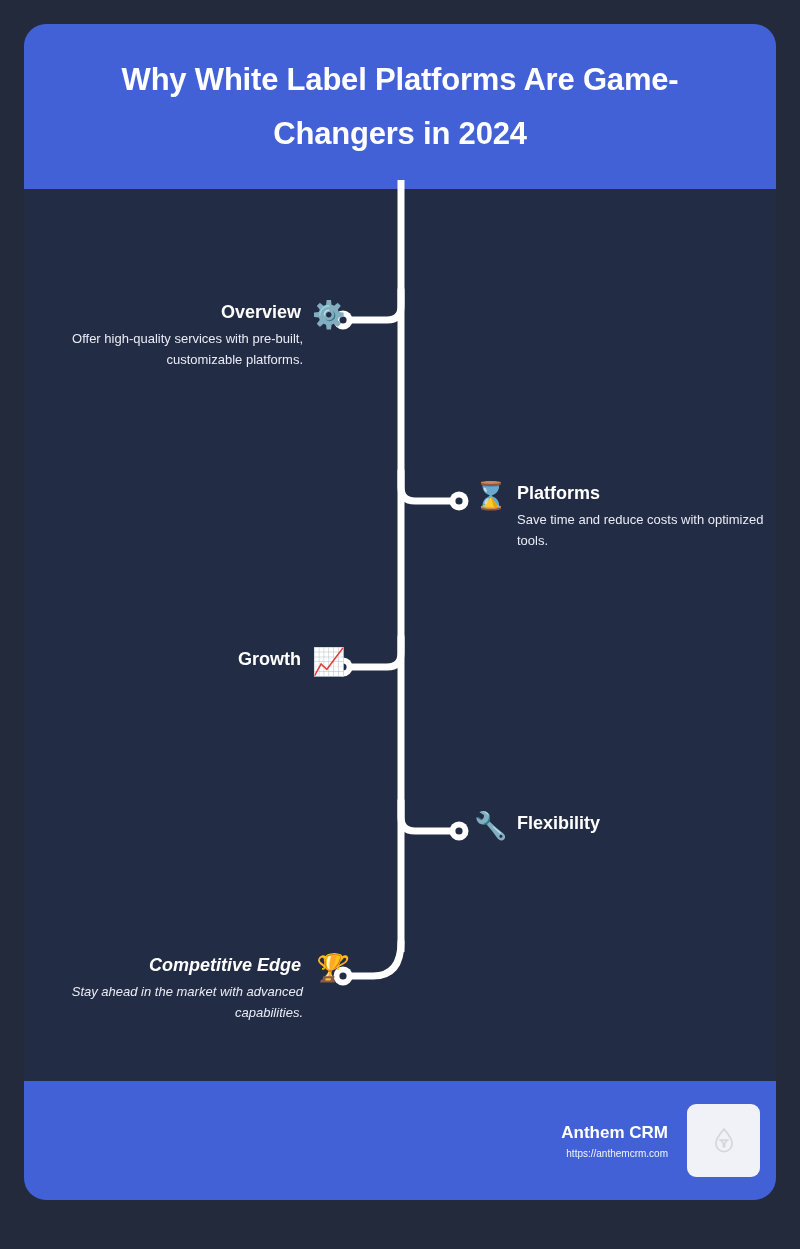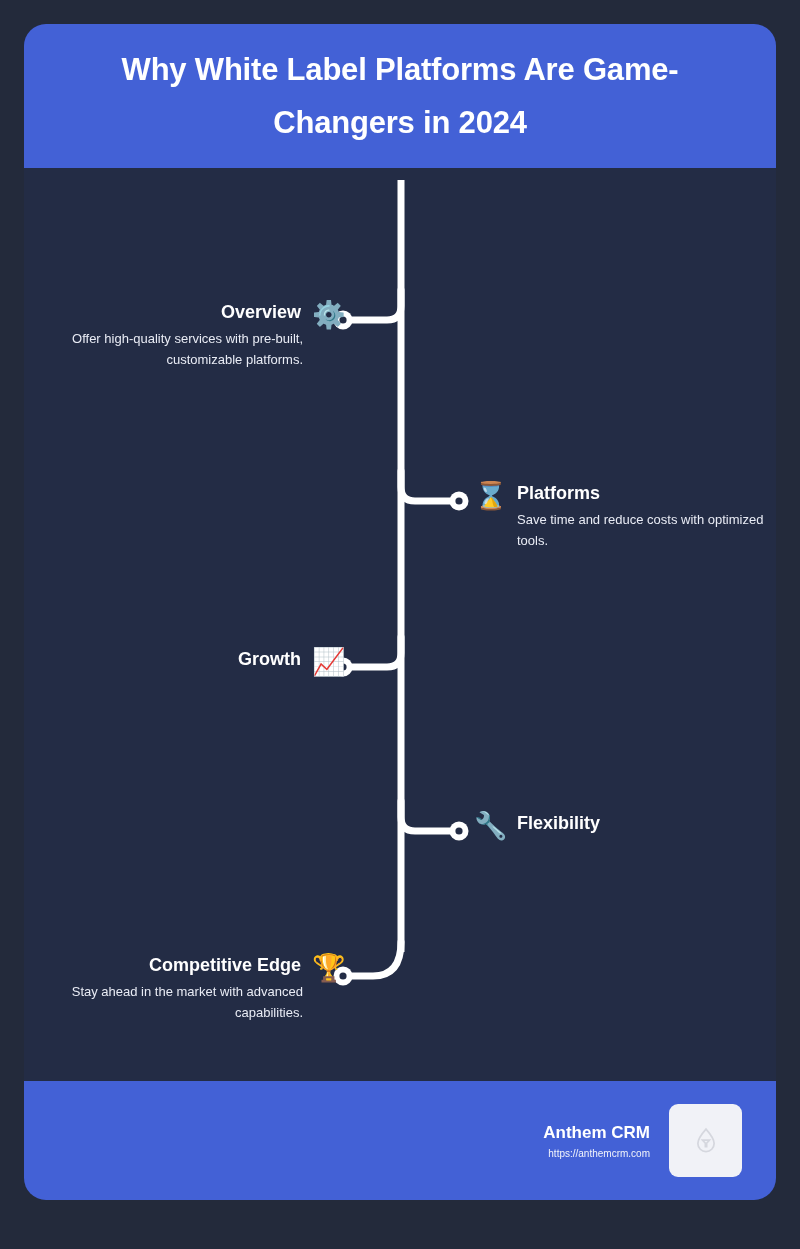--- a/index.html
+++ b/index.html
@@ -31,21 +31,21 @@
     background: #232c45;
     overflow: hidden;
   }
 
   
   .card-header {
     position: absolute;
     left: 0;
     top: 0;
     width: 752px;
-    height: 144px;
+    height: 165px;
     background: #4361d6;
     display: flex;
     align-items: center;
     justify-content: center;
     padding: 0 34px;
   }
   .card-title {
     color: #ffffff;
     font-size: 31px;
     font-weight: bold;
@@ -58,21 +58,21 @@
   .card-footer {
     position: absolute;
     left: 0;
     bottom: 0;
     width: 752px;
     height: 119px;
     background: #4361d6;
     display: flex;
     align-items: center;
     justify-content: flex-end;
-    padding: 0 34px;
+    padding: 0 16px;
   }
   .footer-text {
     text-align: right;
     margin-right: 19px;
   }
   .footer-brand {
     color: #ffffff;
     font-size: 17px;
     font-weight: bold;
     line-height: 1.5;
@@ -159,21 +159,21 @@
     font-family: "DejaVu Sans", sans-serif;
   }
   .entry-left .entry-icon  { margin-left: 9px; }
   .entry-right .entry-icon { margin-right: 9px; }
 
   
   .e0 { top: 121px; }
   .e1 { top: 302px; }
   .e2 { top: 468px; }
   .e3 { top: 632px; }
-  .e4 { top: 774px; }
+  .e4 { top: 774px; font-style: italic; }
 </style>
 </head>
 <body>
 
 <div id="infographic">
 
   <div class="card">
 
     <div class="card-header">
       <h1 class="card-title">Why White Label Platforms Are Game-Changers in 2024</h1>

